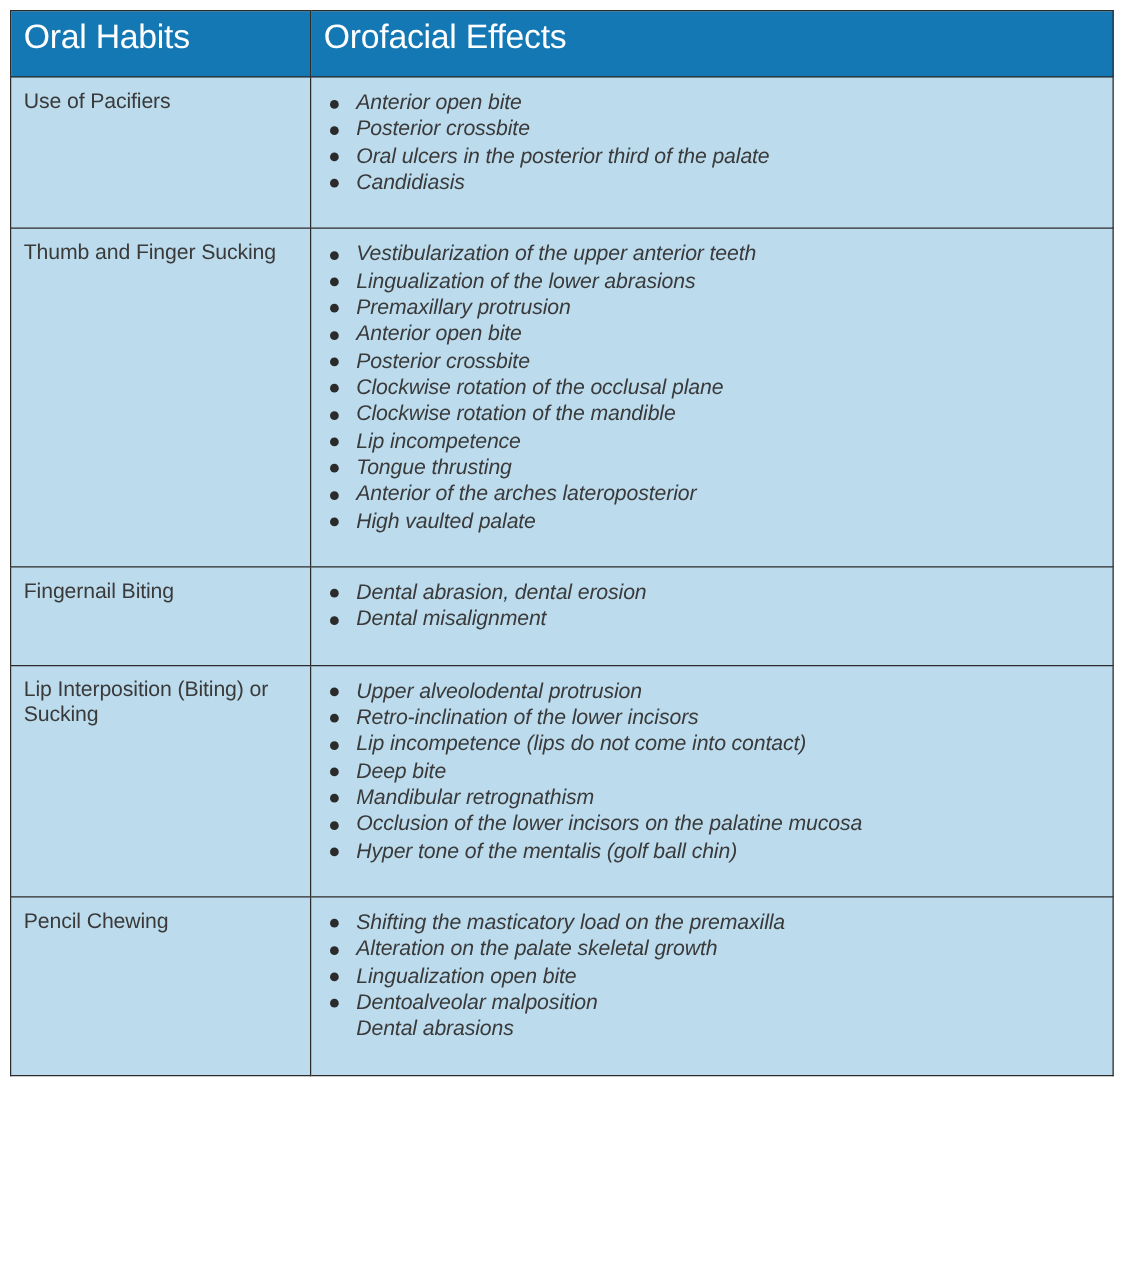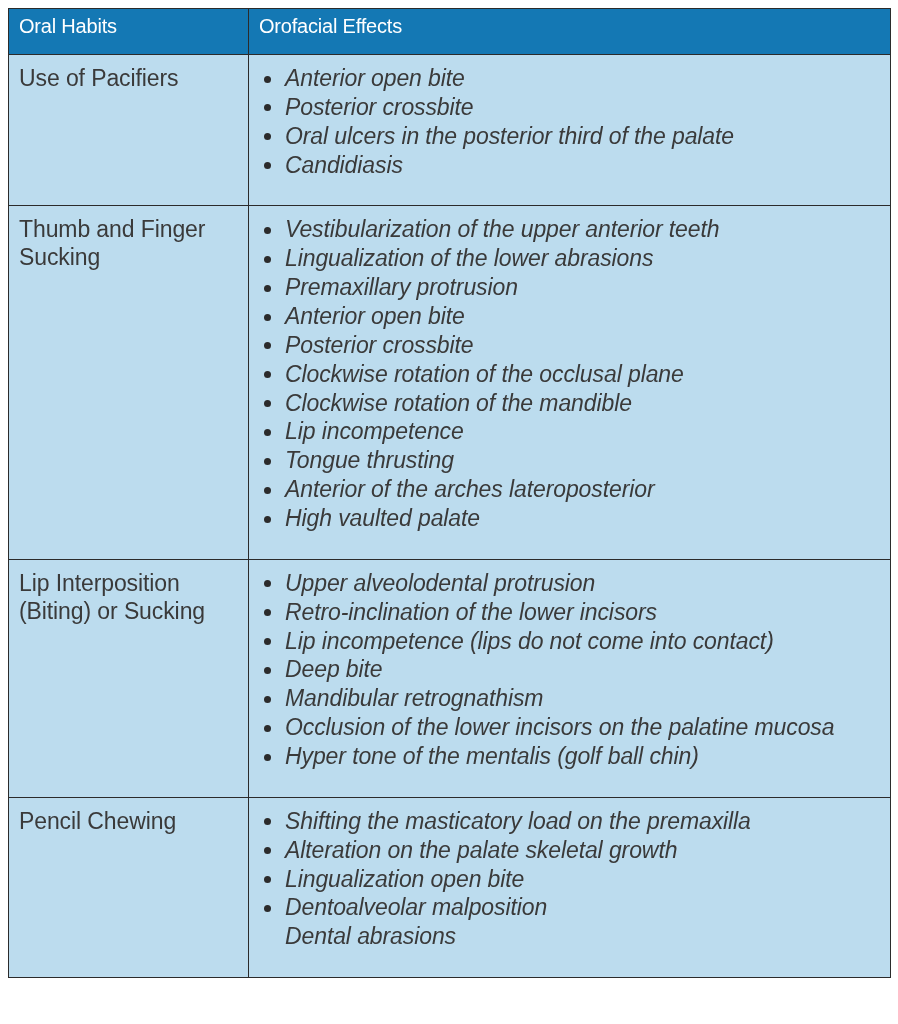--- a/index.html
+++ b/index.html
@@ -30,32 +30,32 @@
 
   table.habits-table col.col-habit { width: 240px; }
   table.habits-table col.col-effects { width: 642px; }
 
   thead th {
     background: #1478b4;
     color: #ffffff;
     text-align: left;
     vertical-align: top;
     font-weight: normal;
-    font-size: 20px;
+    font-size: 27px;
     line-height: 1.0;
     padding: 7px 10px 18px 10px;
     border: 1px solid #2b2b2b;
     letter-spacing: -0.2px;
   }
 
   tbody td {
     background: #bcdcee;
     color: #3a3a3a;
     vertical-align: top;
-    font-size: 23px;
+    font-size: 17px;
     line-height: 1.0;
     border: 1px solid #2b2b2b;
     padding: 9px 10px 26px 10px;
   }
 
   tbody td.habit-cell {
     padding-right: 6px;
     letter-spacing: -0.1px;
   }
 
@@ -134,20 +134,31 @@
             <li><span class="bullet-dot"></span><span>Clockwise rotation of the occlusal plane</span></li>
             <li><span class="bullet-dot"></span><span>Clockwise rotation of the mandible</span></li>
             <li><span class="bullet-dot"></span><span>Lip incompetence</span></li>
             <li><span class="bullet-dot"></span><span>Tongue thrusting</span></li>
             <li><span class="bullet-dot"></span><span>Anterior of the arches lateroposterior</span></li>
             <li><span class="bullet-dot"></span><span>High vaulted palate</span></li>
           </ul>
         </td>
       </tr>
 
+      <tr>
+        <td class="habit-cell">
+          <span class="habit-label">Fingernail Biting</span>
+        </td>
+        <td>
+          <ul class="effects-list">
+            <li><span class="bullet-dot"></span><span>Dental abrasion, dental erosion</span></li>
+            <li><span class="bullet-dot"></span><span>Dental misalignment</span></li>
+          </ul>
+        </td>
+      </tr>
 
       <tr>
         <td class="habit-cell">
           <span class="habit-label">Lip Interposition (Biting) or Sucking</span>
         </td>
         <td>
           <ul class="effects-list">
             <li><span class="bullet-dot"></span><span>Upper alveolodental protrusion</span></li>
             <li><span class="bullet-dot"></span><span>Retro-inclination of the lower incisors</span></li>
             <li><span class="bullet-dot"></span><span>Lip incompetence (lips do not come into contact)</span></li>

